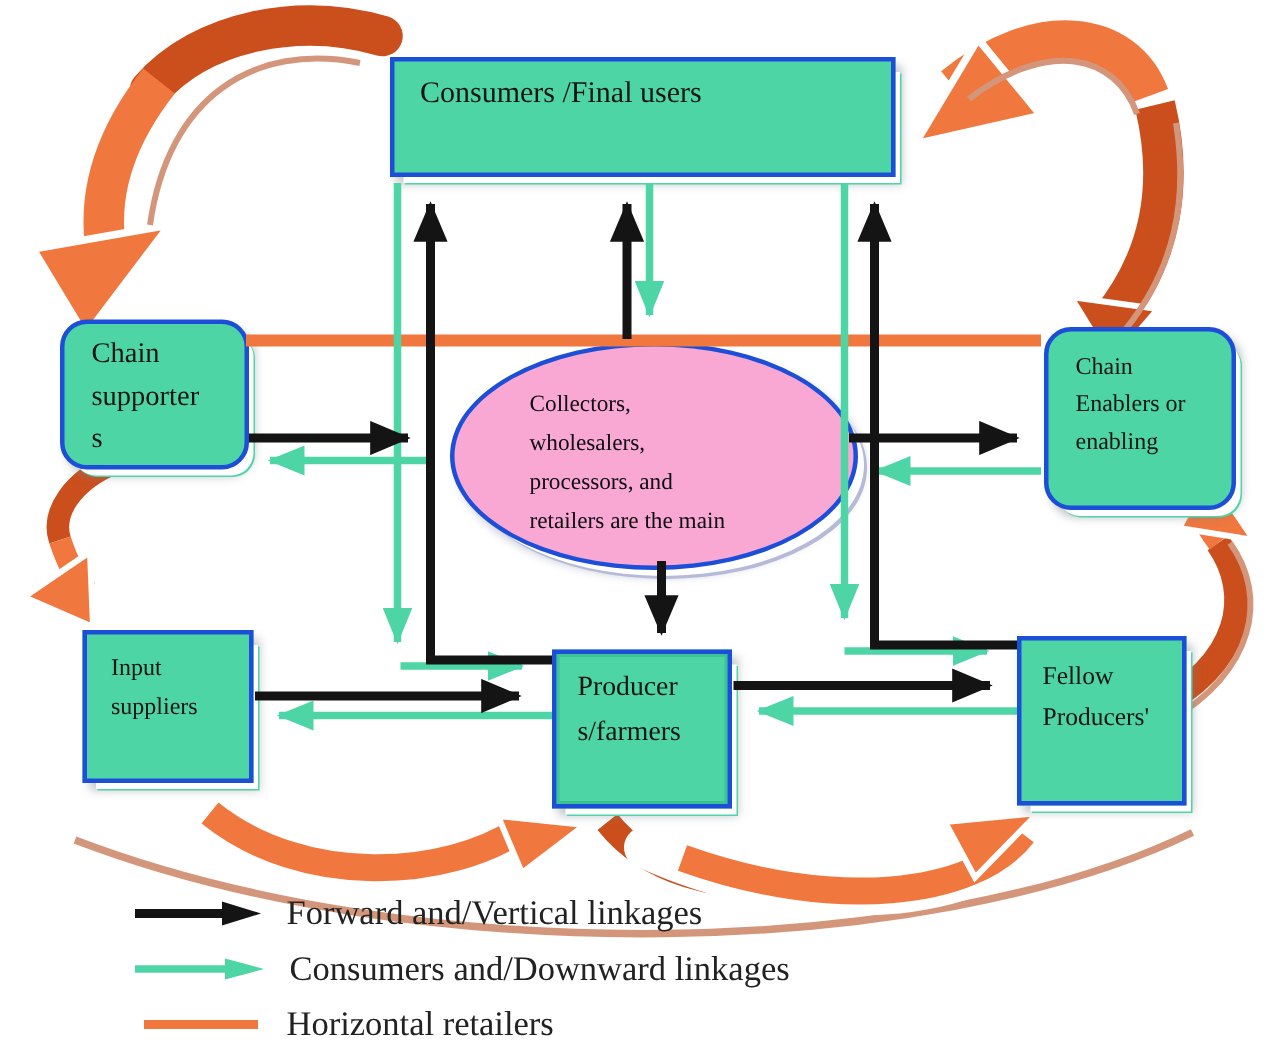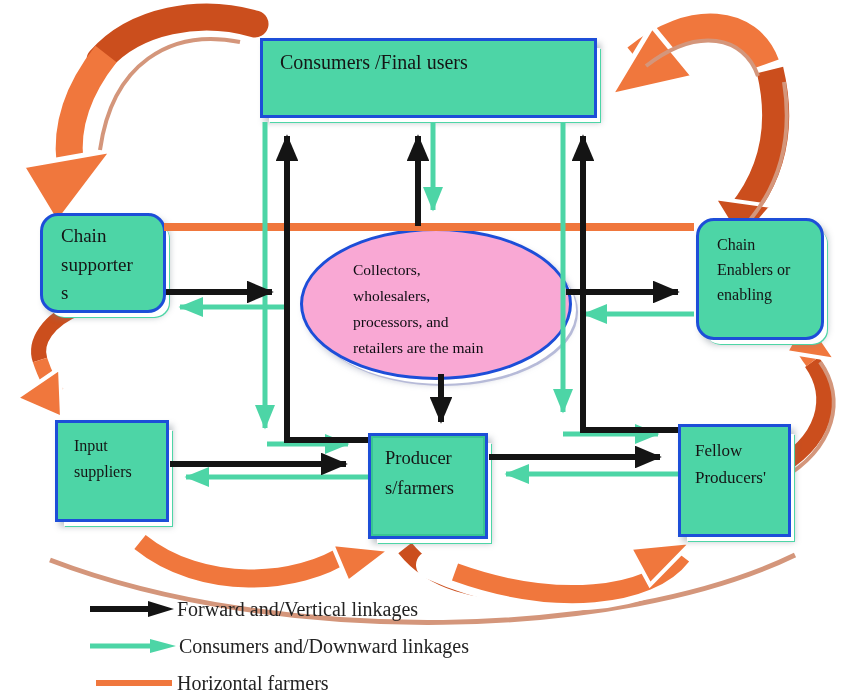--- a/index.html
+++ b/index.html
@@ -27,21 +27,21 @@
     background:#f9a8d4;color:#0d0d12;padding:26px 18px 0 50px;font-size:15.5px;line-height:1.68;
     box-shadow:6px 6px 0 -2px #ffffff, 8px 8px 0 -2px #b6bad8, 4px 5px 6px rgba(120,130,160,.4);
   }
   #node-input{left:55px;top:420px;width:114px;height:102px;padding:10px 0 0 16px;font-size:16px;line-height:1.6;}
   #node-producers{left:368px;top:433px;width:120px;height:106px;padding:8px 0 0 14px;font-size:18.5px;line-height:1.6;
     box-shadow:6px 7px 0 -3px #ffffff, 7px 8px 0 -3px #4dd5a6, inset 0 0 0 2px #38c493, 4px 5px 6px rgba(120,130,140,.45);}
   #node-fellow{left:678px;top:424px;width:113px;height:113px;padding:10px 0 0 14px;font-size:17px;line-height:1.6;}
   #legend{position:absolute;left:88px;top:596px;z-index:4;}
   .legend-row{display:flex;align-items:center;height:26px;margin-bottom:11px;}
   .legend-row svg{display:block;flex:0 0 auto;}
-  .legend-label{font-size:20px;color:#222222;margin-left:1px;white-space:nowrap;}
+  .legend-label{font-size:23px;color:#222222;margin-left:15px;white-space:nowrap;}
 </style>
 </head>
 <body>
 
 <div id="stage">
 
   <svg id="swooshes" class="layer" width="850" height="696" viewBox="0 0 850 696">
 
     <g>
       <path d="M255,24 C160,2 66,52 70,165" fill="none" stroke="#ffffff" stroke-width="40" stroke-linecap="round"></path>
@@ -171,17 +171,17 @@
       <svg width="90" height="20" viewBox="0 0 90 20">
         <line x1="2" y1="10" x2="64" y2="10" stroke="#4dd5a6" stroke-width="5"></line>
         <polygon points="62,3 62,17 88,10" fill="#4dd5a6"></polygon>
       </svg>
       <span class="legend-label">Consumers and/Downward linkages</span>
     </div>
     <div class="legend-row">
       <svg width="88" height="20" viewBox="0 0 88 20">
         <line x1="8" y1="10" x2="84" y2="10" stroke="#f0773d" stroke-width="6"></line>
       </svg>
-      <span class="legend-label">Horizontal farmers</span>
+      <span class="legend-label">Horizontal retailers</span>
     </div>
   </div>
 
 </div>
 
 </body></html>

